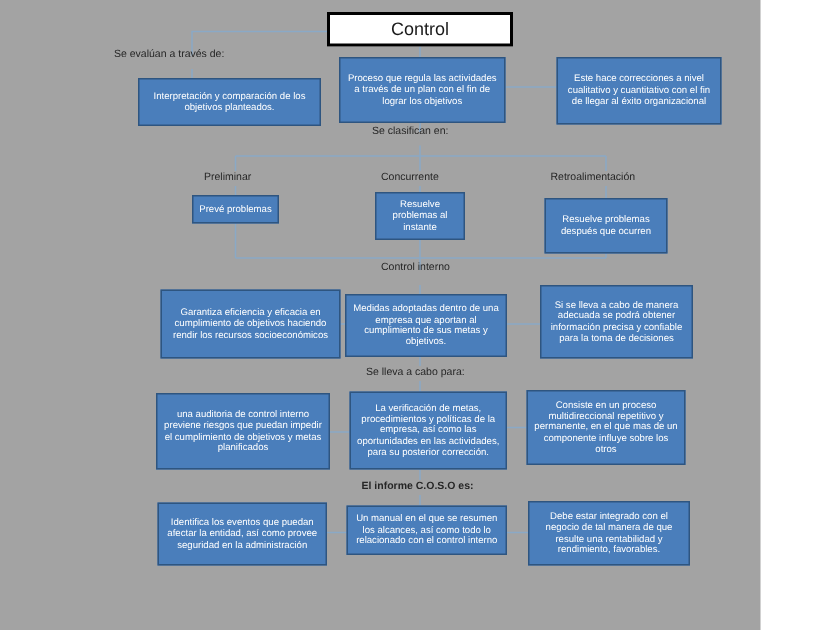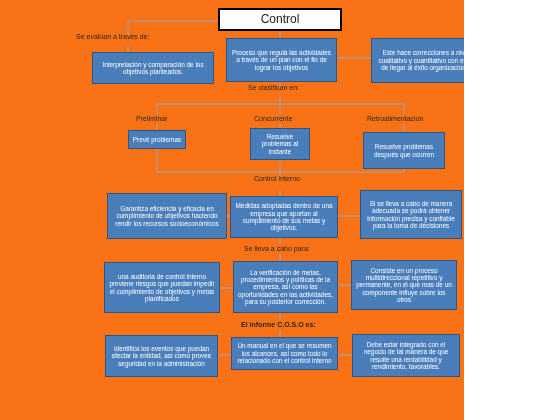--- a/index.html
+++ b/index.html
@@ -6,23 +6,23 @@
   html, body {
     margin: 0;
     padding: 0;
     background: #ffffff;
   }
   body {
     font-family: "Liberation Sans", sans-serif;
   }
   #canvas {
     position: relative;
-    width: 464px;
+    width: 507px;
     height: 420px;
-    background: #f97316;
+    background: #a3a3a3;
     overflow: hidden;
   }
   #wires {
     position: absolute;
     left: 0;
     top: 0;
     width: 560px;
     height: 420px;
     pointer-events: none;
   }

